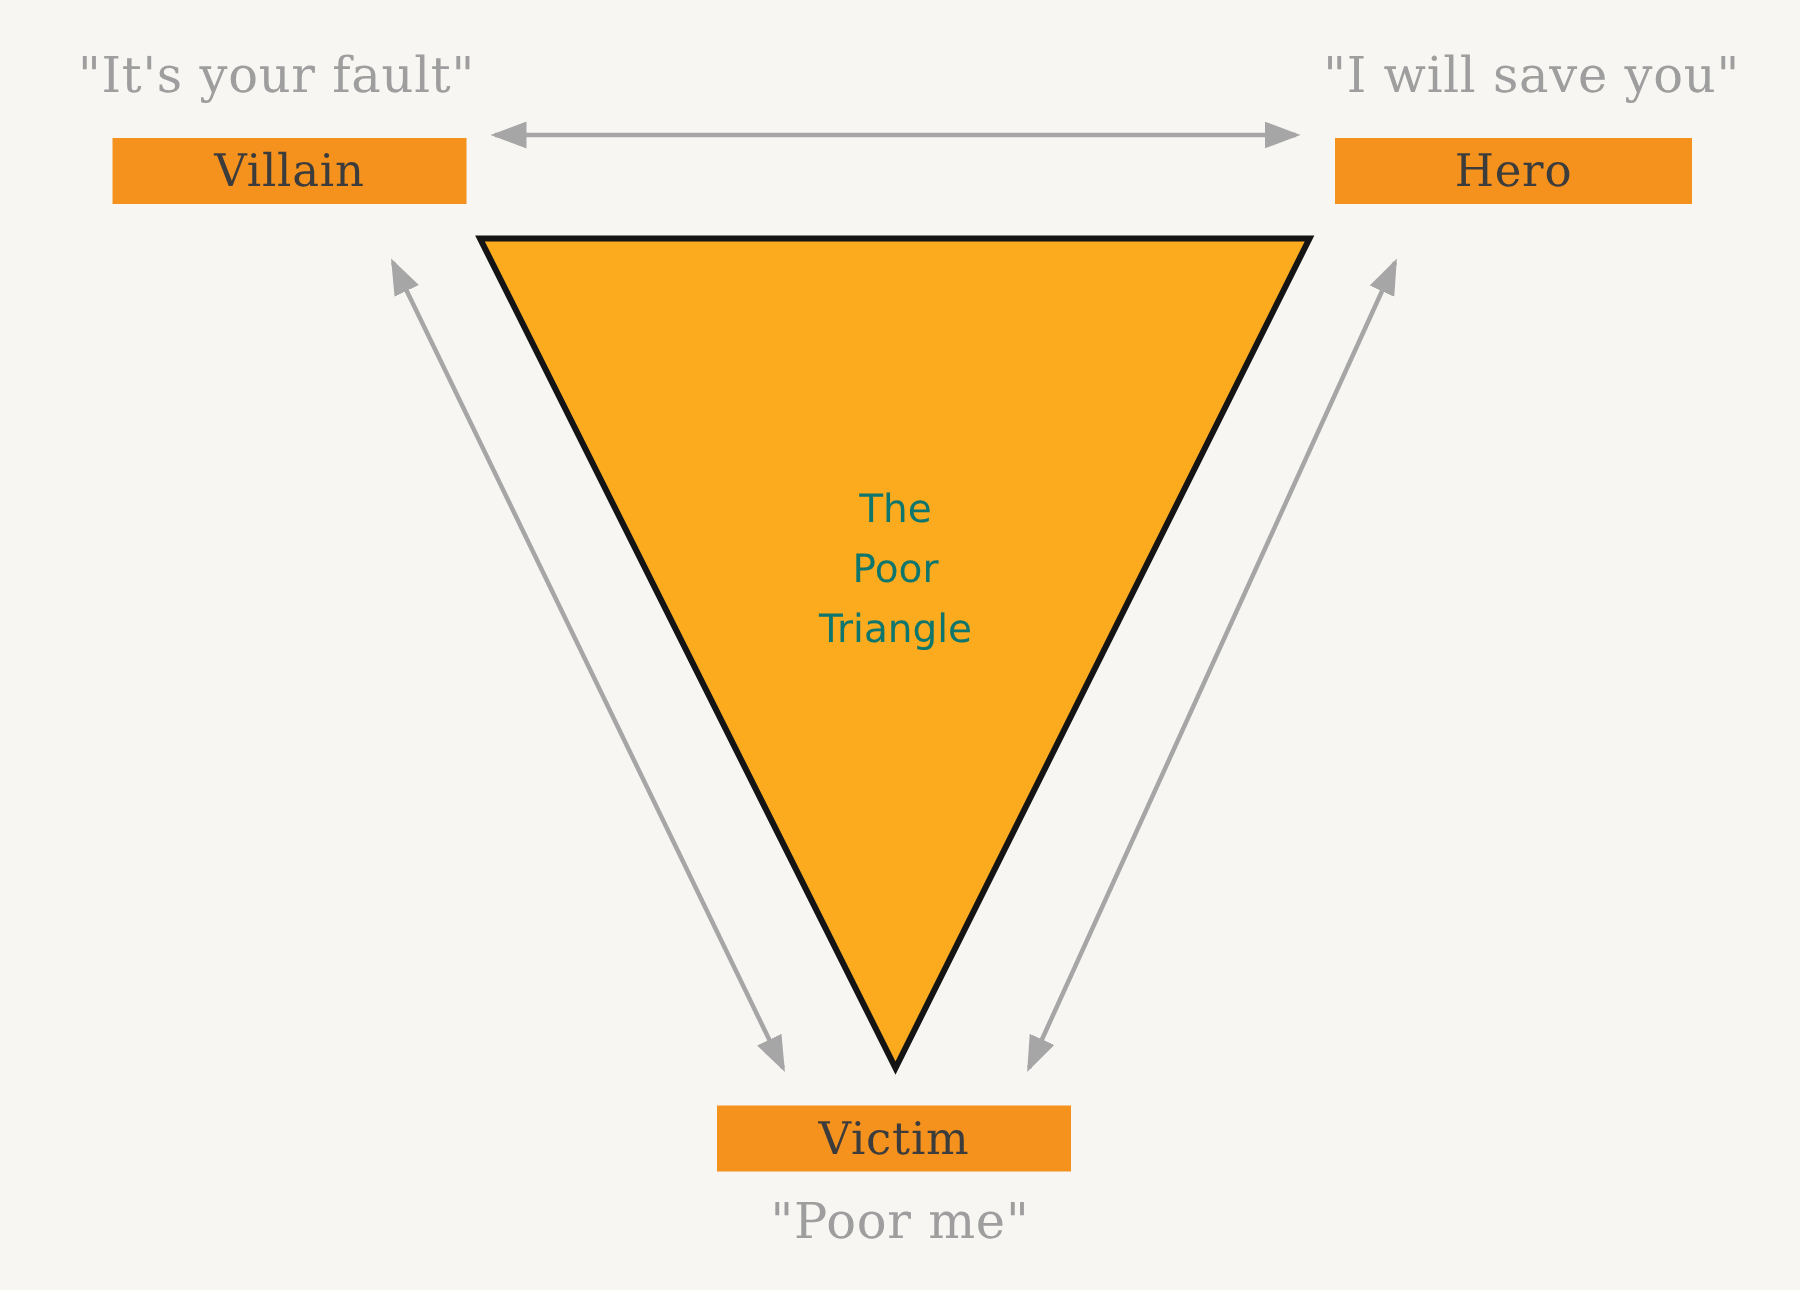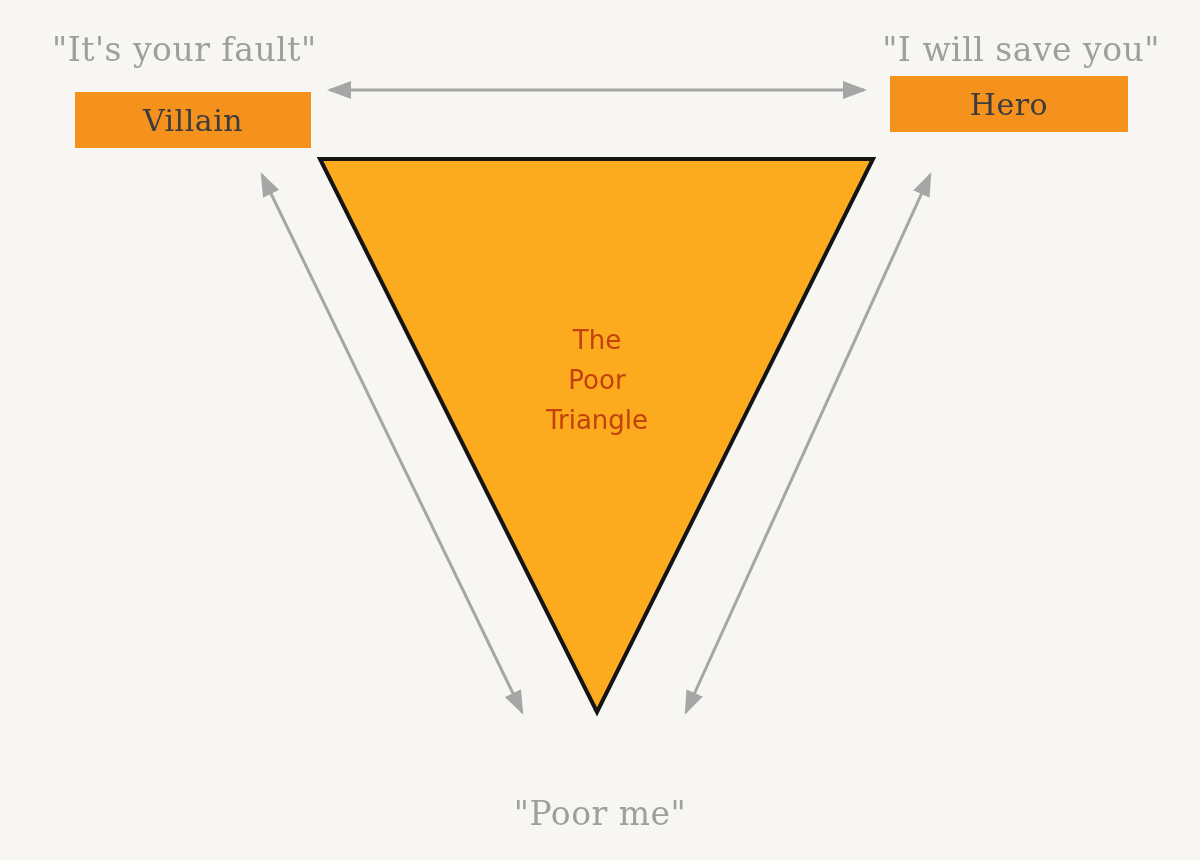--- a/index.html
+++ b/index.html
@@ -50,45 +50,45 @@
     font-size:33px;
     color:var(--quote-text);
     white-space:nowrap;
     letter-spacing:0.5px;
   }
   .quote-villain{ left:52px;  top:30px; }
   .quote-hero{    right:40px; top:30px; text-align:right; }
   .quote-victim{  left:0; right:0; top:794px; text-align:center; }
   .role-box{
     position:absolute;
-    height:56px;
+    height:44px;
     background:var(--role-box);
     display:flex;
     align-items:center;
     justify-content:center;
   }
   .role-label{
     font-family:"DejaVu Serif", serif;
     font-size:30px;
     color:var(--label-text);
     letter-spacing:0.5px;
   }
   .role-villain{ left:75px;  top:92px;  width:236px; }
-  .role-hero{    left:890px; top:76px;  width:238px; }
+  .role-hero{    left:890px; top:92px;  width:238px; }
   .role-victim{  left:478px; top:737px; width:236px; }
   .triangle-title{
     position:absolute;
     left:597px;
     top:320px;
     transform:translateX(-50%);
     text-align:center;
     font-family:"DejaVu Sans", sans-serif;
     font-size:26px;
     line-height:40px;
-    color:#c2410c;
+    color:#0f766e;
     white-space:nowrap;
   }
   .triangle-title span{ display:block; }
 </style>
 </head>
 <body>
 
 <div class="canvas">
 
   <svg class="layer" viewBox="0 0 1200 860">
@@ -118,16 +118,19 @@
   <div class="role-box role-hero">
     <span class="role-label">Hero</span>
   </div>
 
   <div class="triangle-title">
     <span>The</span>
     <span>Poor</span>
     <span>Triangle</span>
   </div>
 
+  <div class="role-box role-victim">
+    <span class="role-label">Victim</span>
+  </div>
 
   <div class="quote quote-victim">"Poor me"</div>
 
 </div>
 
 </body></html>

